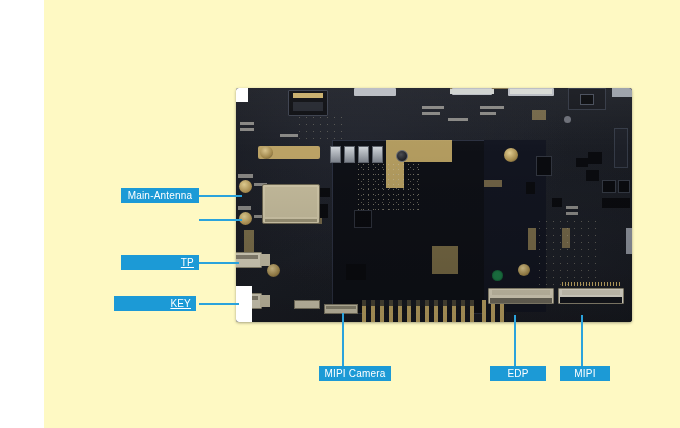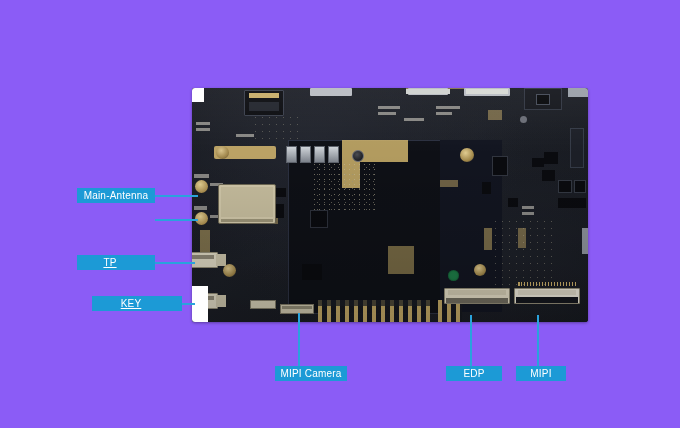--- a/index.html
+++ b/index.html
@@ -1,25 +1,25 @@
 <!DOCTYPE html>
 <html><head>
 <meta charset="utf-8">
 <style>
   html,body{margin:0;padding:0;background:#fff;}
   body{width:680px;height:428px;overflow:hidden;position:relative;
        font-family:"Liberation Sans",sans-serif;}
-  #stage{position:absolute;inset:0;background:#8b5cf6;}
+  #stage{position:absolute;inset:0;background:#fef9c3;margin-left:44px;}
 
   
   .callout{position:absolute;height:15px;line-height:15px;
            background:#1c9ad6;color:#ffffff;font-size:10px;
            text-align:center;white-space:nowrap;letter-spacing:.2px;
            box-sizing:border-box;}
-  .callout.right{text-align:center;padding-right:12px;text-decoration:underline;}
+  .callout.right{text-align:right;padding-right:5px;text-decoration:underline;}
   .leader{position:absolute;background:#2aa3dc;}
   .leader.h{height:1.6px;}
   .leader.v{width:1.6px;}
 
   
   #board{position:absolute;left:192px;top:88px;width:396px;height:234px;
          background:#14161c;
          border-radius:3px;
          box-shadow:0 1px 3px rgba(0,0,0,.35);
          overflow:hidden;}
@@ -212,21 +212,21 @@
 
   <div class="leader h" style="left:155px;top:195px;width:43px;"></div>
   <div class="callout" style="left:77px;top:188px;width:78px;">Main-Antenna</div>
 
   <div class="leader h" style="left:155px;top:219px;width:43px;"></div>
 
   <div class="leader h" style="left:155px;top:262px;width:40px;"></div>
   <div class="callout right" style="left:77px;top:255px;width:78px;">TP</div>
 
   <div class="leader h" style="left:155px;top:303px;width:40px;"></div>
-  <div class="callout right" style="left:92px;top:296px;width:90px;">KEY</div>
+  <div class="callout right" style="left:70px;top:296px;width:82px;">KEY</div>
 
   <div class="leader v" style="left:298px;top:313px;height:53px;"></div>
   <div class="callout" style="left:275px;top:366px;width:72px;">MIPI Camera</div>
 
   <div class="leader v" style="left:470px;top:315px;height:51px;"></div>
   <div class="callout" style="left:446px;top:366px;width:56px;">EDP</div>
 
   <div class="leader v" style="left:537px;top:315px;height:51px;"></div>
   <div class="callout" style="left:516px;top:366px;width:50px;">MIPI</div>
 

